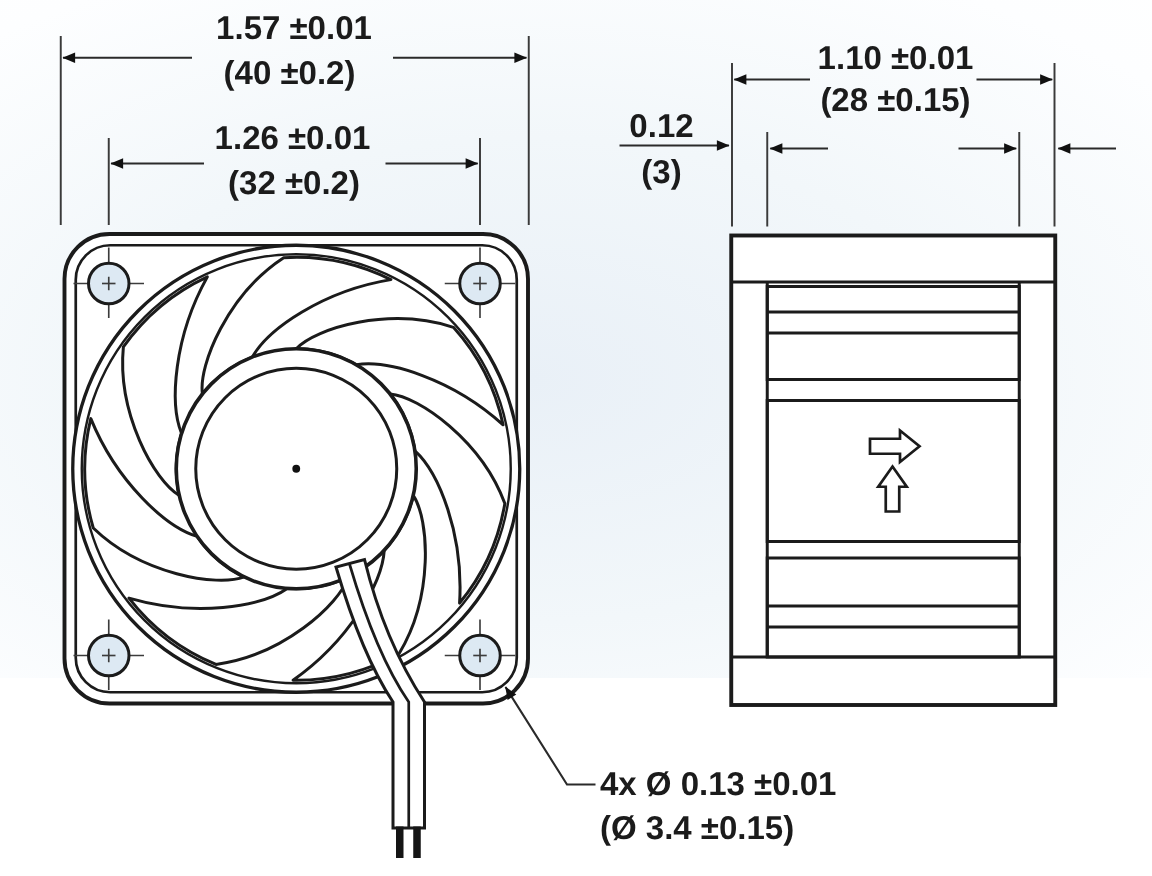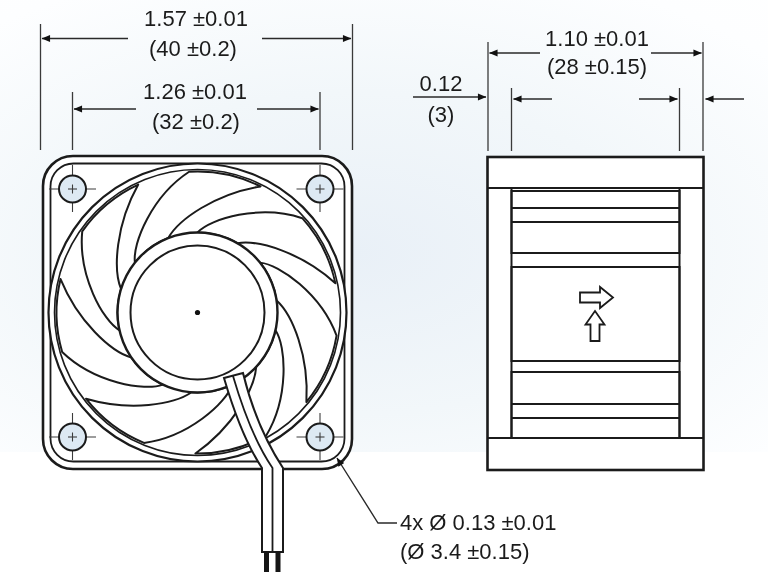--- a/index.html
+++ b/index.html
@@ -4,20 +4,21 @@
 <style>
   html,body{margin:0;padding:0;}
   body{
     width:768px;height:584px;overflow:hidden;
     font-family:"Liberation Sans", sans-serif;
     background:#ffffff;
   }
   .stage{
     position:relative;width:768px;height:452px;
     background:radial-gradient(ellipse 92% 85% at 46% 56%, #e9f0f7 0%, #f2f7fa 42%, #fdfeff 78%, #ffffff 100%);
+    font-weight:bold;
   }
   svg{display:block;}
   .dim-text{font-size:22px;fill:#1b1b1b;}
   .outline{fill:#ffffff;stroke:#1b1b1b;}
   .stroke-only{fill:none;stroke:#1b1b1b;}
   .thin{stroke:#3c3c3c;stroke-width:1.1;}
   .ext{stroke:#3a3a3a;stroke-width:1.3;}
   .dimline{stroke:#2a2a2a;stroke-width:1.4;fill:none;}
 </style>
 </head>

